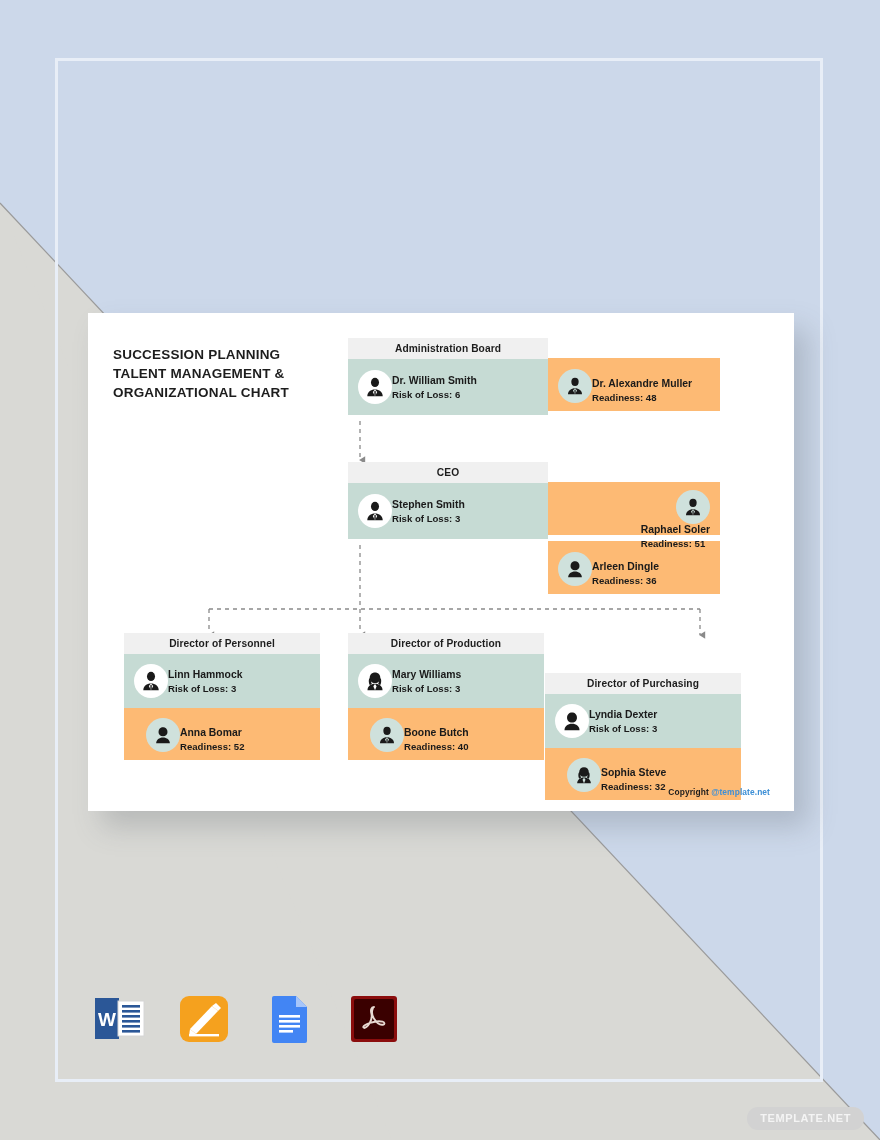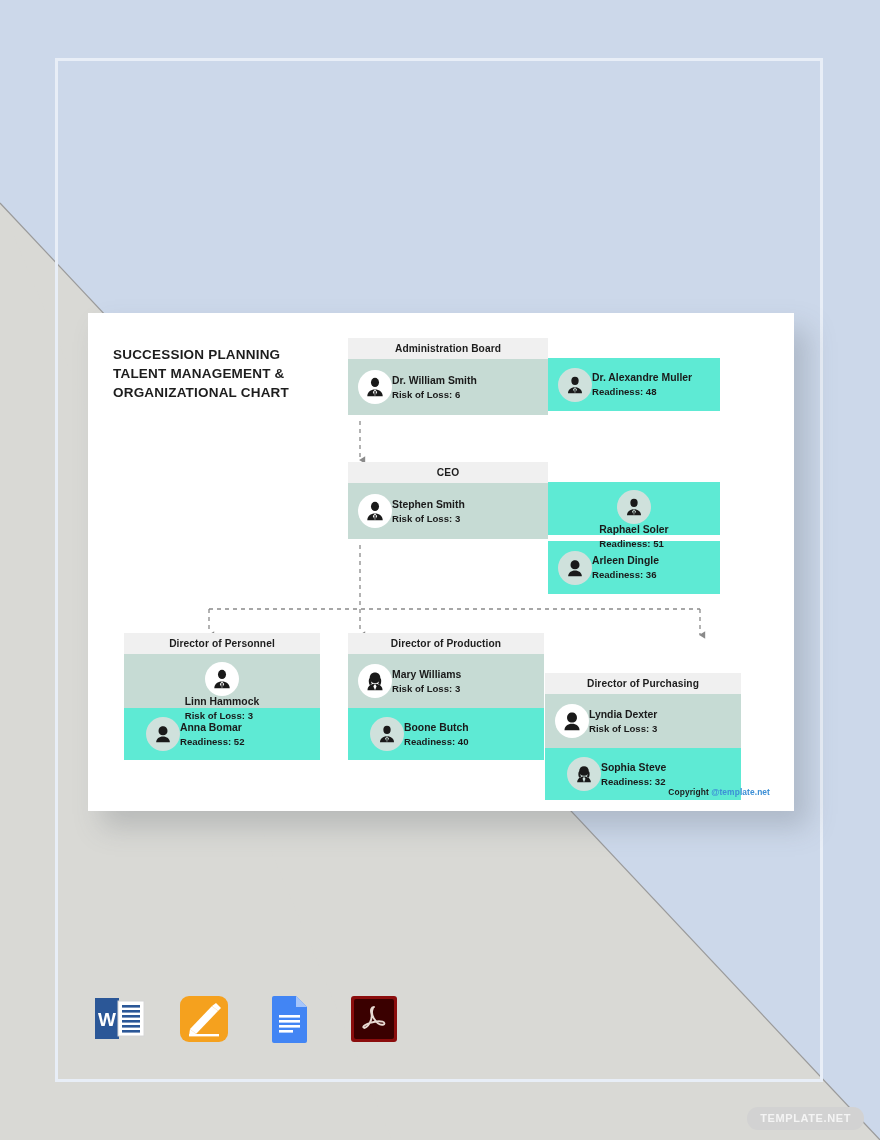--- a/index.html
+++ b/index.html
@@ -38,21 +38,21 @@
   .node-header{
     background:#f0f0f0;color:#1d1d1d;
     font-size:10.2px;font-weight:bold;text-align:center;
     padding:5px 20px 5px;letter-spacing:.1px;
   }
   .person-row{
     display:flex;align-items:center;gap:0;
     padding:8px 10px;box-sizing:border-box;
   }
   .person-row.primary{background:#c6dbd4;}
-  .person-row.successor{background:#5eead4;}
+  .person-row.successor{background:#fdba74;align-items:flex-end;}
   .avatar{
     flex:0 0 auto;width:34px;height:34px;border-radius:50%;
     display:flex;align-items:center;justify-content:center;
   }
   .avatar.on-mint{background:#ffffff;}
   .avatar.on-gray{background:#cfe1dc;}
   .avatar svg{display:block;}
   .person-text{display:flex;flex-direction:column;gap:3px;min-width:0;}
   .person-name{font-size:10.4px;font-weight:bold;color:#1a1a1a;white-space:nowrap;}
   .person-metric{font-size:9.6px;font-weight:bold;color:#1a1a1a;white-space:nowrap;}
@@ -199,21 +199,21 @@
         </span>
         <span class="person-text">
           <span class="person-name">Arleen Dingle</span>
           <span class="person-metric">Readiness: 36</span>
         </span>
       </div>
     </div>
 
     <div class="node" style="left:36px;top:320px;width:196px;">
       <div class="node-header">Director of Personnel</div>
-      <div class="person-row primary" style="height:54px;flex-direction:column;">
+      <div class="person-row primary" style="height:54px;">
         <span class="avatar on-mint">
           <svg width="22" height="22" viewBox="0 0 24 24">
             <ellipse cx="12" cy="7" rx="4.4" ry="5" fill="#1a1a1a"></ellipse>
             <path d="M3.6 22c0-4.6 3.7-7.4 8.4-7.4s8.4 2.8 8.4 7.4z" fill="#1a1a1a"></path>
             <path d="M12 14.8 L9.6 17.4 L12 22 L14.4 17.4 Z" fill="#ffffff"></path>
             <rect x="11.3" y="16.4" width="1.5" height="5" fill="#1a1a1a"></rect>
           </svg>
         </span>
         <span class="person-text">
           <span class="person-name">Linn Hammock</span>

